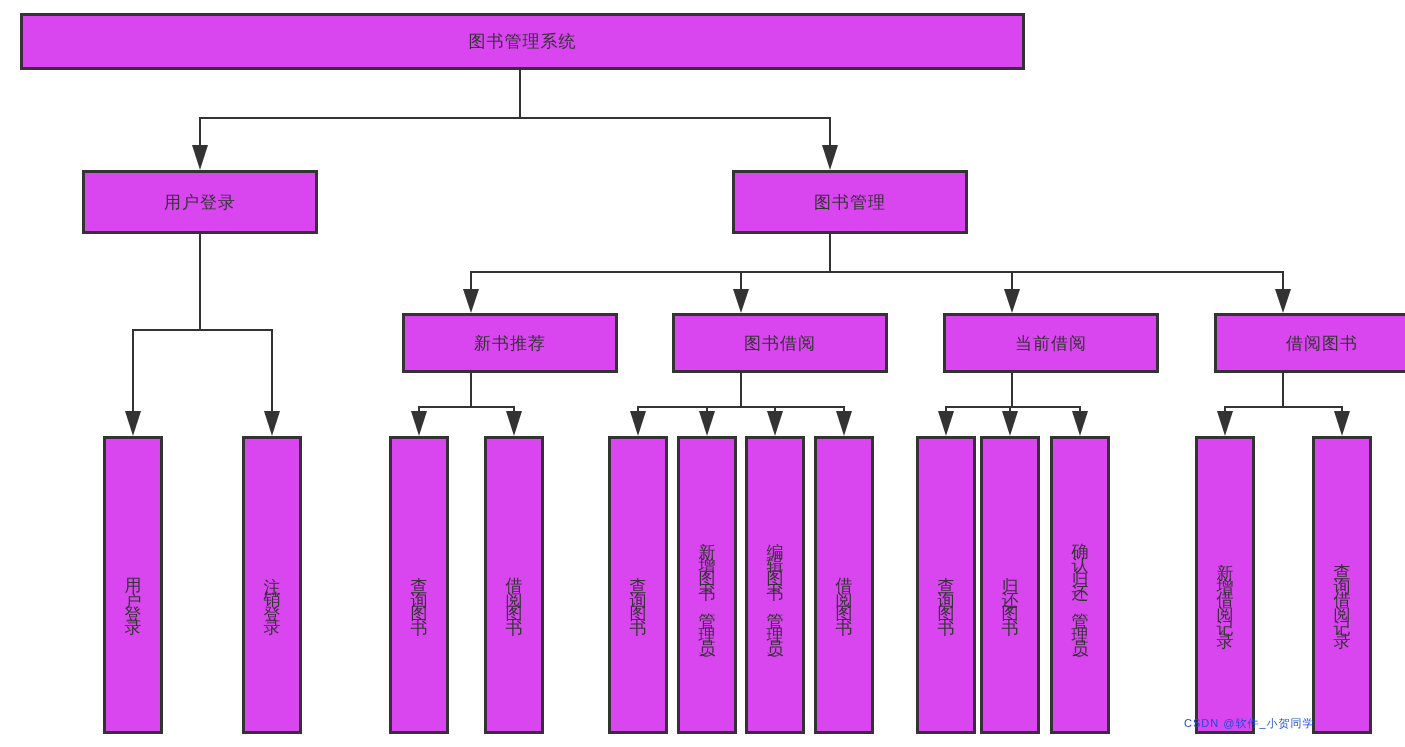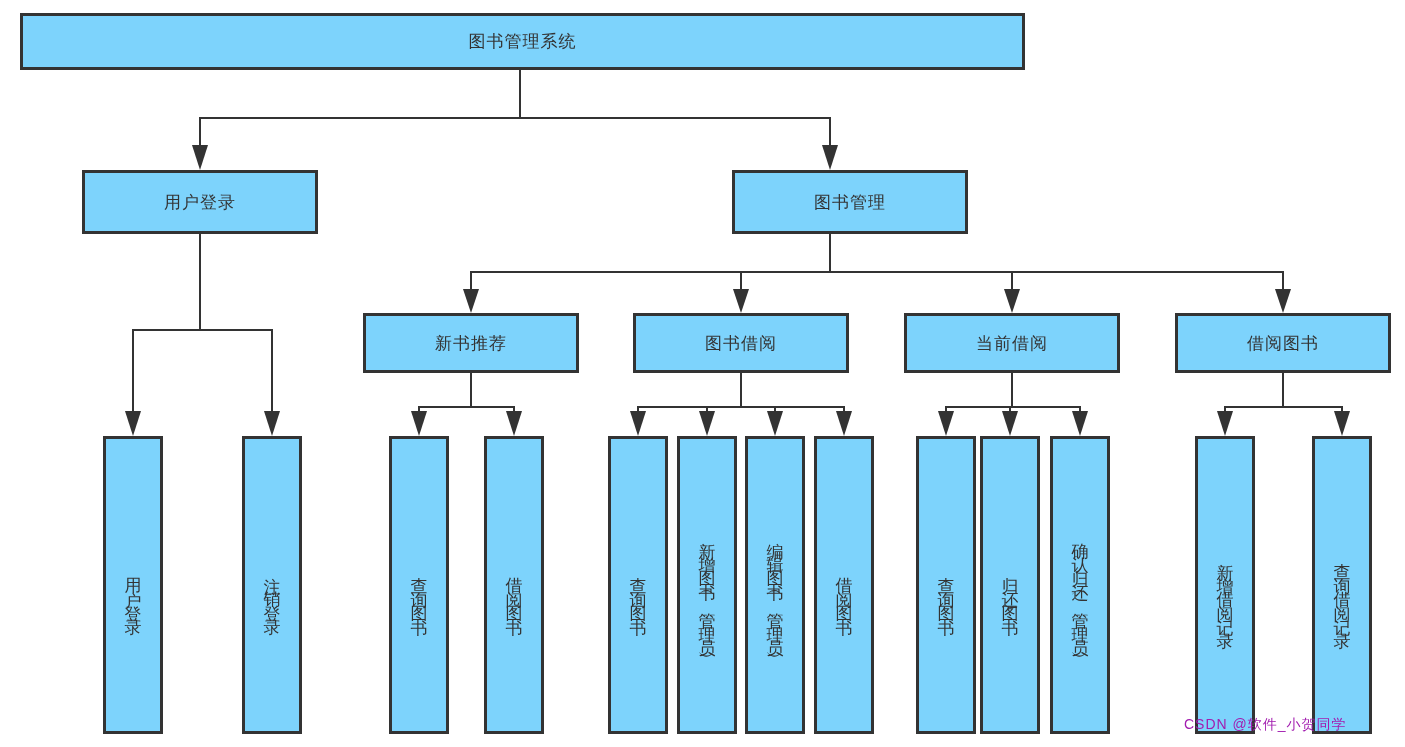--- a/index.html
+++ b/index.html
@@ -7,55 +7,55 @@
     position: relative;
     width: 1405px;
     height: 747px;
     background: #ffffff;
     font-family: "Liberation Sans", "DejaVu Sans", sans-serif;
     overflow: hidden;
   }
   .box {
     position: absolute;
     box-sizing: border-box;
-    background: #7dd3fc;
+    background: #d946ef;
     border: 3px solid #333333;
     color: #333333;
     display: flex;
     align-items: center;
     justify-content: center;
     font-size: 17px;
     letter-spacing: 1px;
     text-align: center;
   }
   .root-box  { left: 20px;  top: 13px;  width: 1005px; height: 57px; }
   .lvl2      { top: 170px; width: 236px; height: 64px; }
-  .lvl3      { top: 313px; width: 216px; height: 60px; }
+  .lvl3      { top: 313px; width: 216px; height: 60px; margin-left: 39px; }
   .leaf      { top: 436px; width: 60px;  height: 298px; }
   .vtext {
     writing-mode: vertical-rl;
     text-orientation: mixed;
     letter-spacing: 14px;
     line-height: 1;
     margin-bottom: -14px;
     white-space: nowrap;
   }
   .wires {
     position: absolute;
     left: 0; top: 0;
     pointer-events: none;
   }
   .wires line { stroke: #333333; stroke-width: 2px; }
   .wires polygon { fill: #333333; }
   .watermark {
     position: absolute;
     left: 1184px;
     top: 716px;
-    font-size: 14px;
-    color: #a21caf;
+    font-size: 11px;
+    color: #1d4ed8;
     letter-spacing: 1px;
     white-space: nowrap;
     z-index: 5;
   }
 </style>
 </head>
 <body>
 
 <div class="canvas">
 

